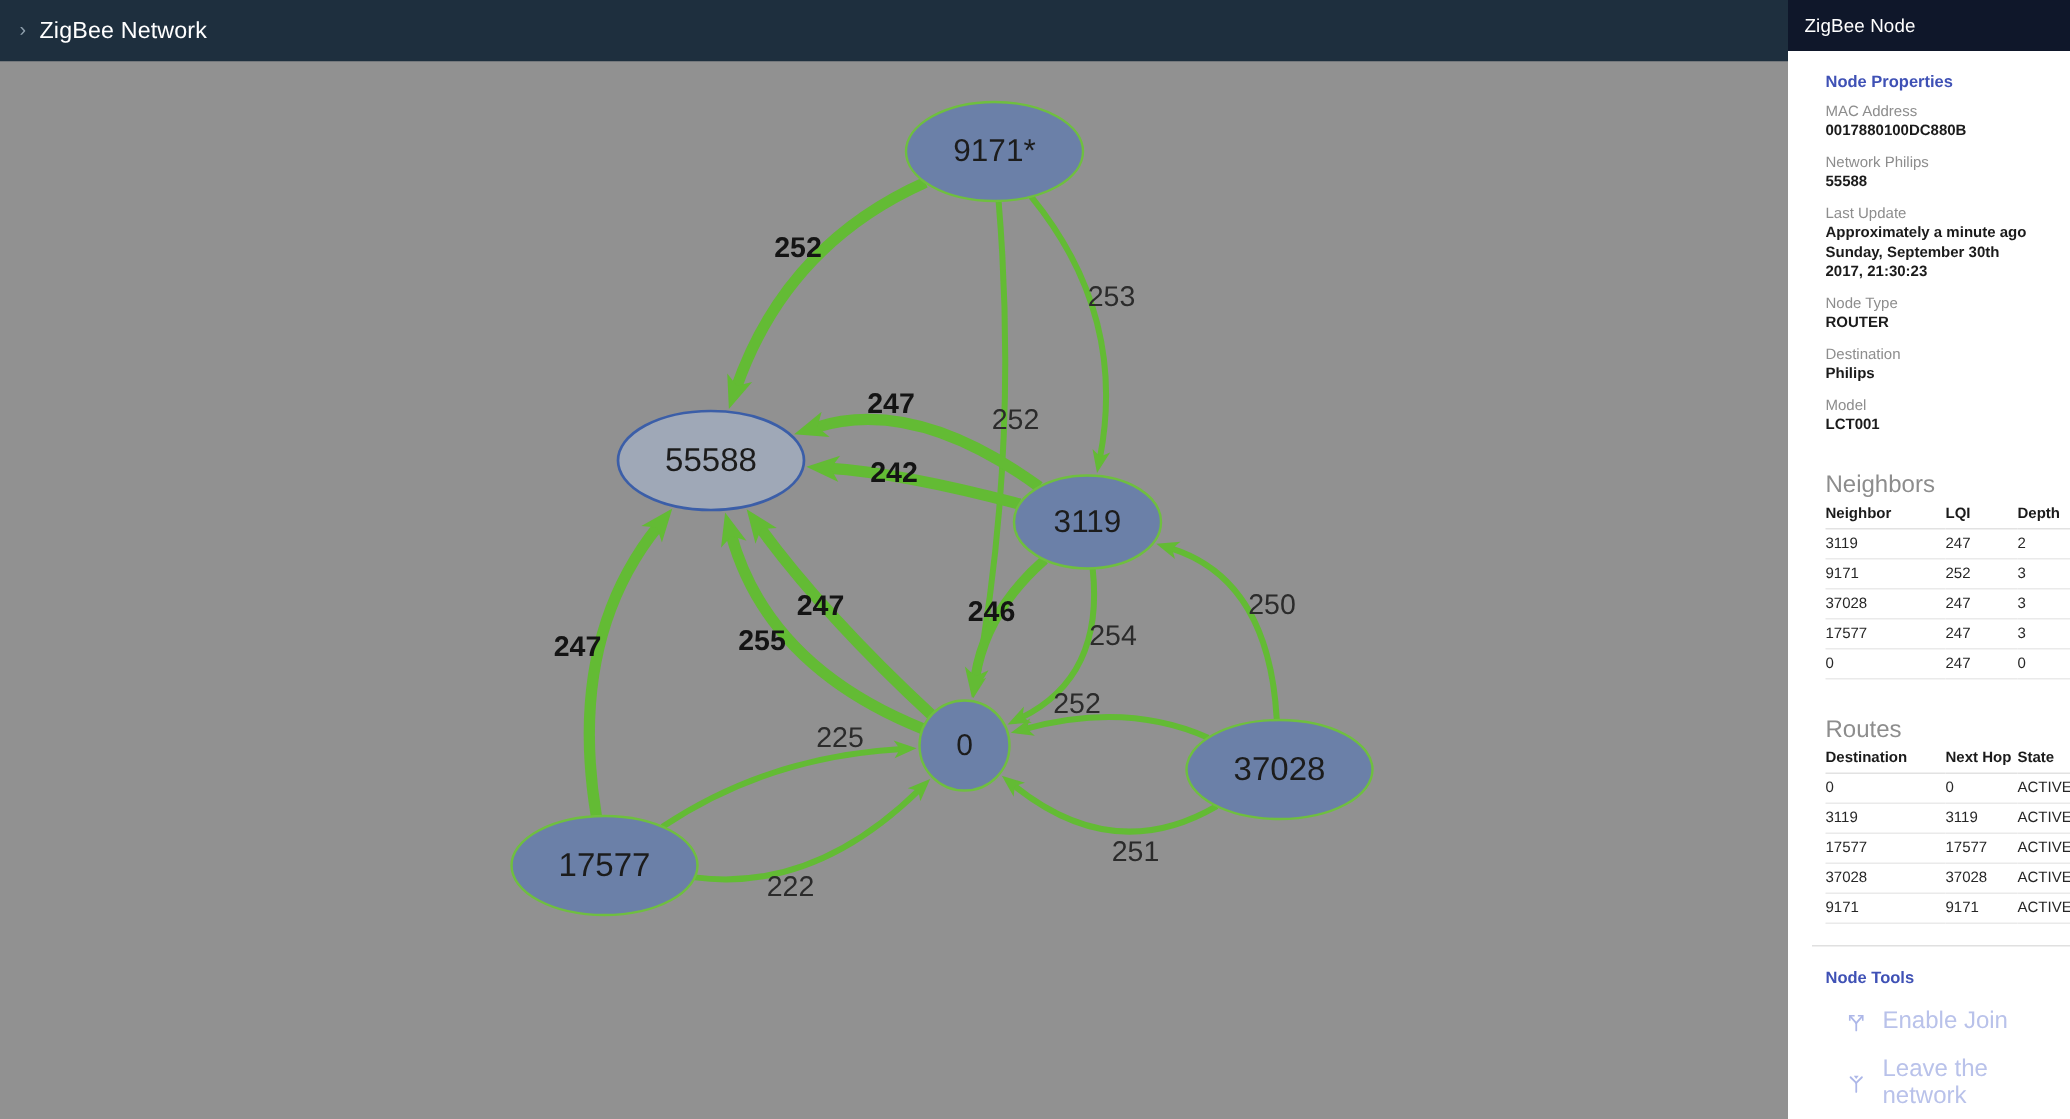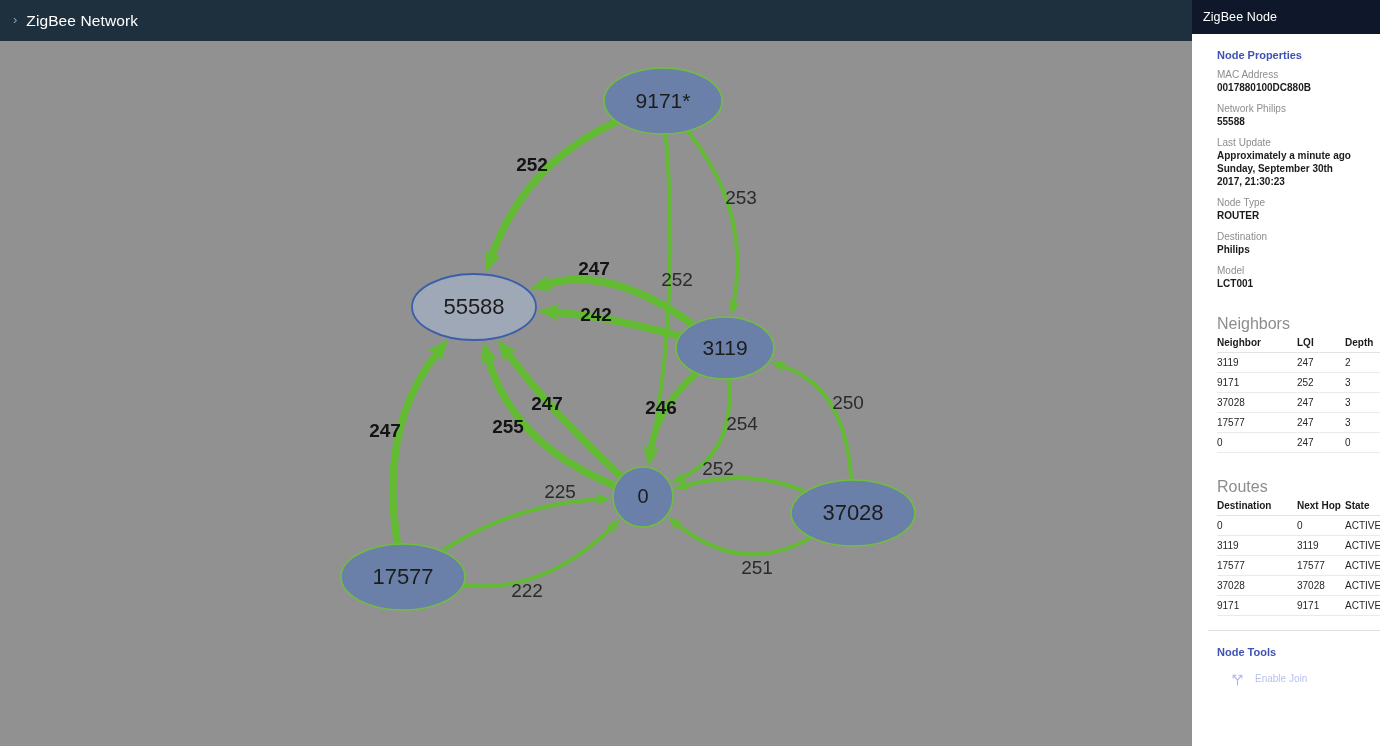--- a/index.html
+++ b/index.html
@@ -96,21 +96,21 @@
 
   #tools-divider {
     width: 188px; height: 1px; background: #e0e0e0;
     margin-top: 14px; margin-left: -9px;
   }
   .tool-row {
     display: flex; align-items: center; gap: 11px;
     padding: 7px 0 7px 14px;
   }
   .tool-icon { width: 13px; height: 13px; flex: 0 0 13px; opacity: .72; }
-  .tool-label { color: #b9c2ea; font-size: 10px; }
+  .tool-label { color: #b9c2ea; font-size: 16px; }
 </style>
 </head>
 <body>
 
 <div id="app">
 
   <div id="main-pane">
 
     <div id="top-bar">
       <div id="breadcrumb">
@@ -325,17 +325,28 @@
                 <g fill="none" stroke="#8e9ce0" stroke-width="2.2" stroke-linecap="round">
                   <path d="M12 22 V13"></path>
                   <path d="M12 13 L5 5"></path>
                   <path d="M12 13 L19 5"></path>
                 </g>
                 <path d="M3 3 h7 v2 h-5 v5 h-2 z" fill="#8e9ce0"></path>
                 <path d="M21 3 h-7 v2 h5 v5 h2 z" fill="#8e9ce0"></path>
               </svg></span>
             <span class="tool-label">Enable Join</span>
           </div>
+          <div class="tool-row">
+            <span class="tool-icon"><svg viewBox="0 0 24 24">
+                <g fill="none" stroke="#8e9ce0" stroke-width="2.2" stroke-linecap="round">
+                  <path d="M12 22 V11"></path>
+                  <path d="M12 11 L5 4"></path>
+                  <path d="M12 11 L19 4"></path>
+                </g>
+                <path d="M9 2 h6 l-3 4 z" fill="#8e9ce0"></path>
+              </svg></span>
+            <span class="tool-label">Leave the network</span>
+          </div>
         </div>
 
     </div>
   </div>
 </div>
 
 </body></html>

